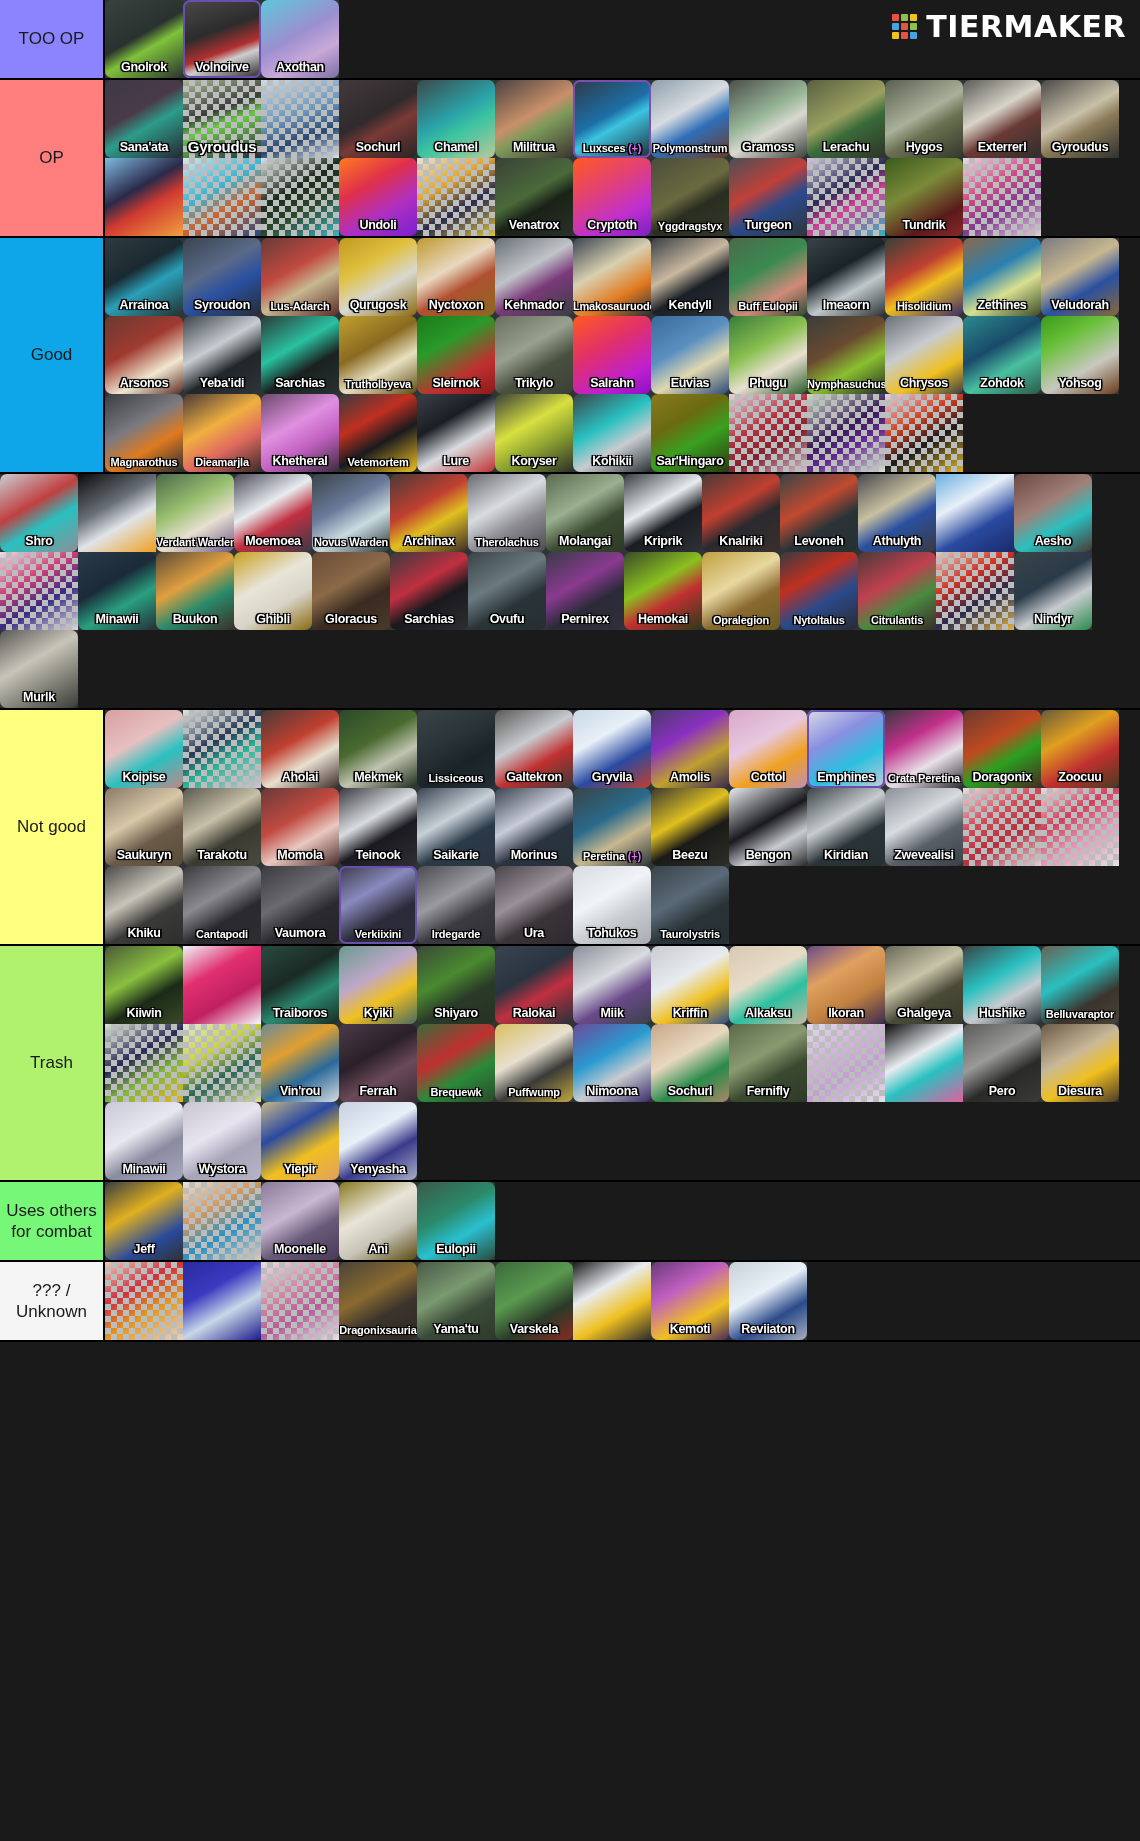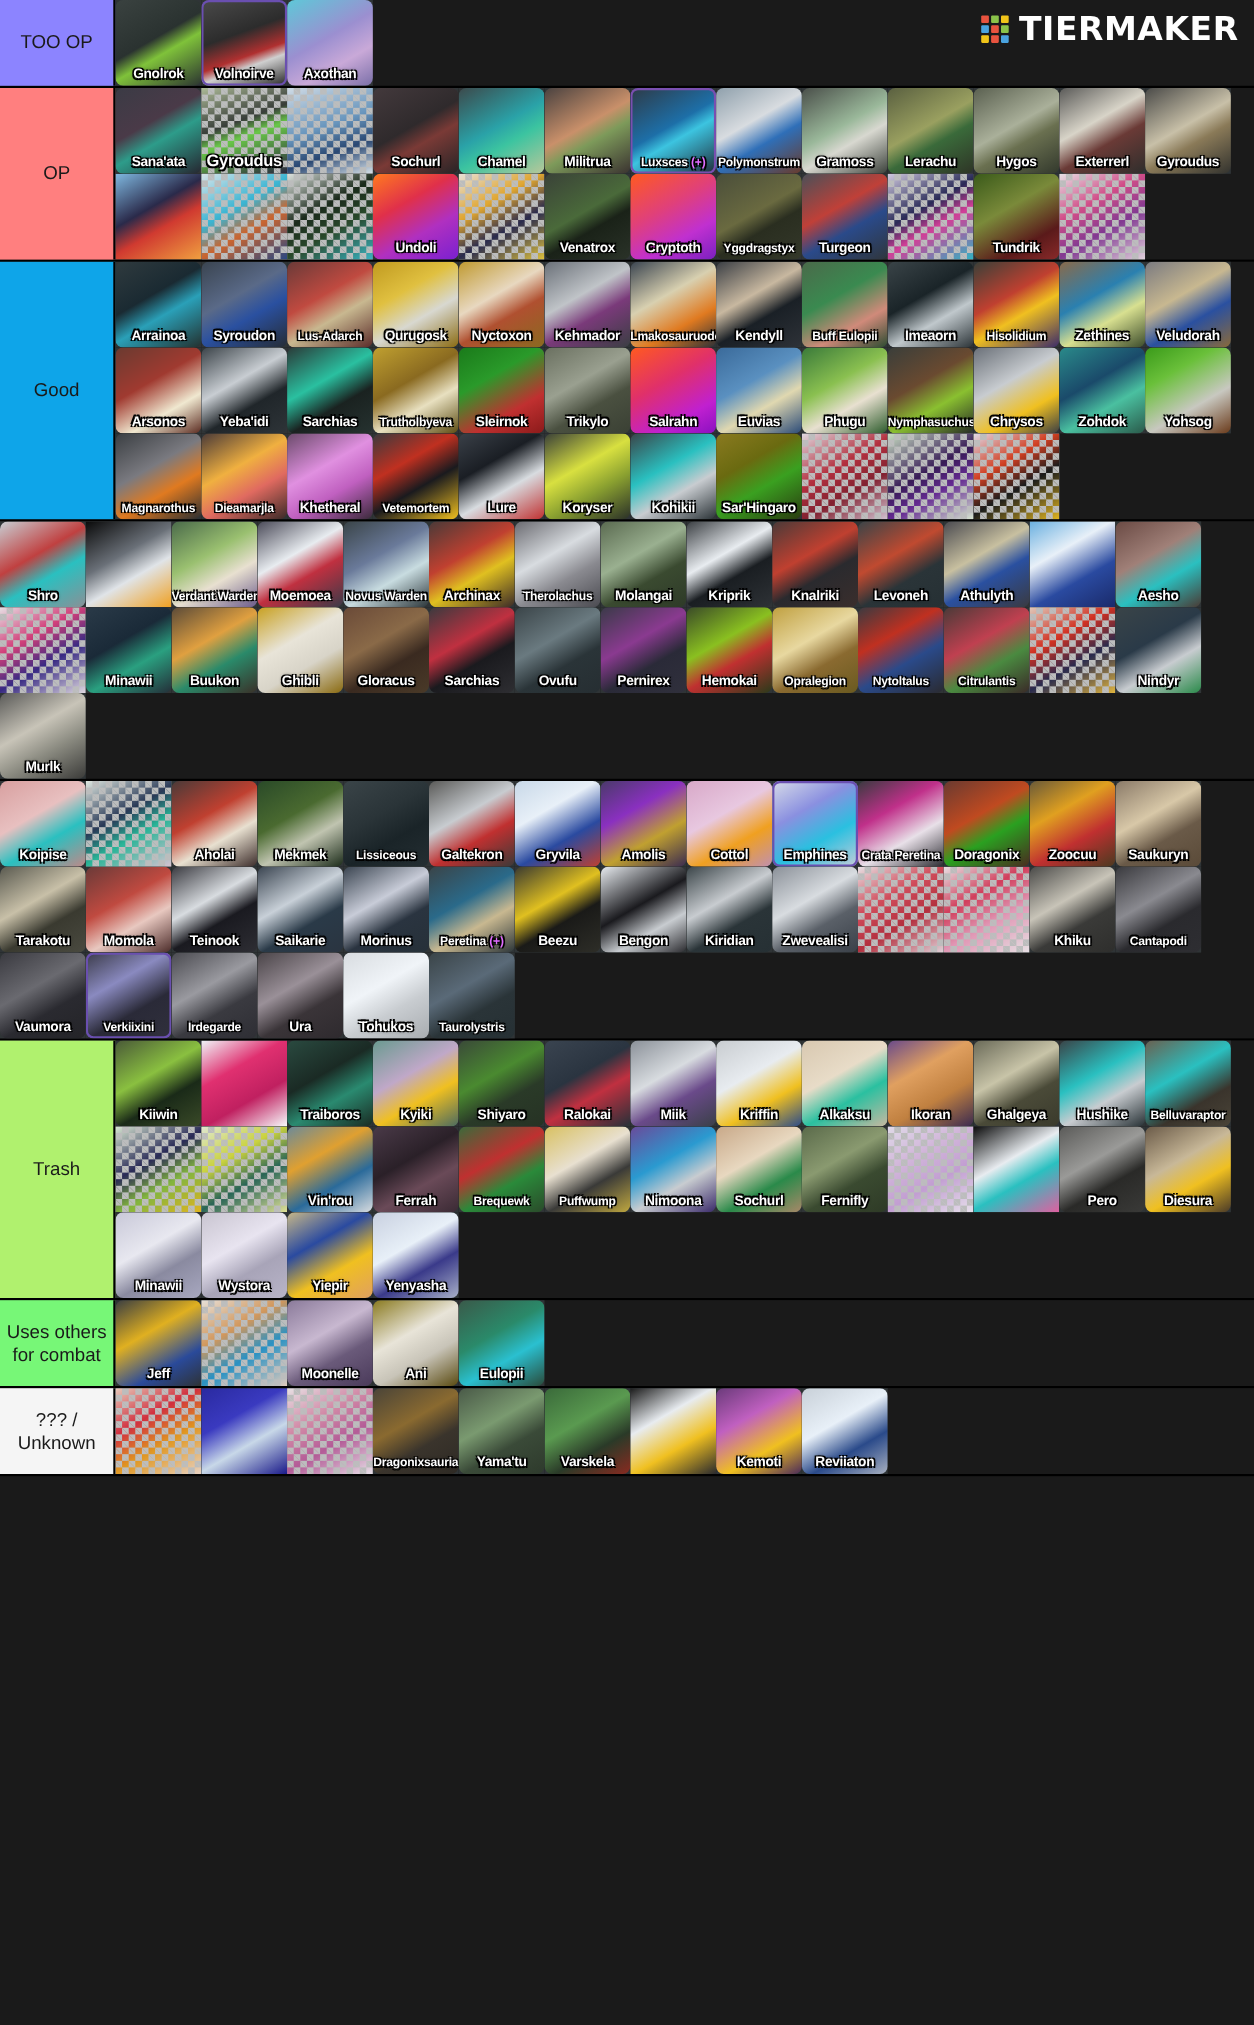--- a/index.html
+++ b/index.html
@@ -437,20 +437,21 @@
             <div class="art" style="background: linear-gradient(150deg, rgb(58, 68, 72), rgb(42, 58, 72) 40%, rgb(200, 204, 208) 65%, rgb(42, 138, 74)); border-radius: 7px;"></div>
             <div class="cap m">Nindyr</div>
           </div>
           <div class="item r">
             <div class="art" style="background: linear-gradient(150deg, rgb(90, 90, 88), rgb(200, 196, 184) 40%, rgb(138, 138, 128) 65%, rgb(58, 58, 56)); border-radius: 7px;"></div>
             <div class="cap m">Murlk</div>
           </div>
         </div>
       </div>
       <div class="tier-row">
+        <div class="tier-label" style="background: rgb(255, 255, 127); white-space: pre-line;">Not good</div>
         <div class="tier-items">
           <div class="item r">
             <div class="art" style="background: linear-gradient(150deg, rgb(216, 160, 160), rgb(232, 192, 192) 40%, rgb(42, 192, 192) 65%, rgb(192, 136, 136)); border-radius: 7px;"></div>
             <div class="cap m">Koipise</div>
           </div>
           <div class="item">
             <div class="art chk" style="background-image: linear-gradient(45deg, rgb(201, 201, 201) 25%, transparent 25%, transparent 75%, rgb(201, 201, 201) 75%), linear-gradient(45deg, rgb(201, 201, 201) 25%, transparent 25%, transparent 75%, rgb(201, 201, 201) 75%), linear-gradient(150deg, rgb(240, 248, 240), rgb(42, 58, 90) 40%, rgb(42, 192, 160) 62%, rgb(232, 208, 224)); background-size: 12px 12px, 12px 12px, cover; background-position: 0px 0px, 6px 6px, center center; background-blend-mode: normal, normal, normal; opacity: 0.92;"></div>
           </div>
           <div class="item r">
             <div class="art" style="background: linear-gradient(150deg, rgb(74, 58, 56), rgb(192, 64, 48) 40%, rgb(232, 224, 208) 65%, rgb(58, 42, 40)); border-radius: 7px;"></div>

